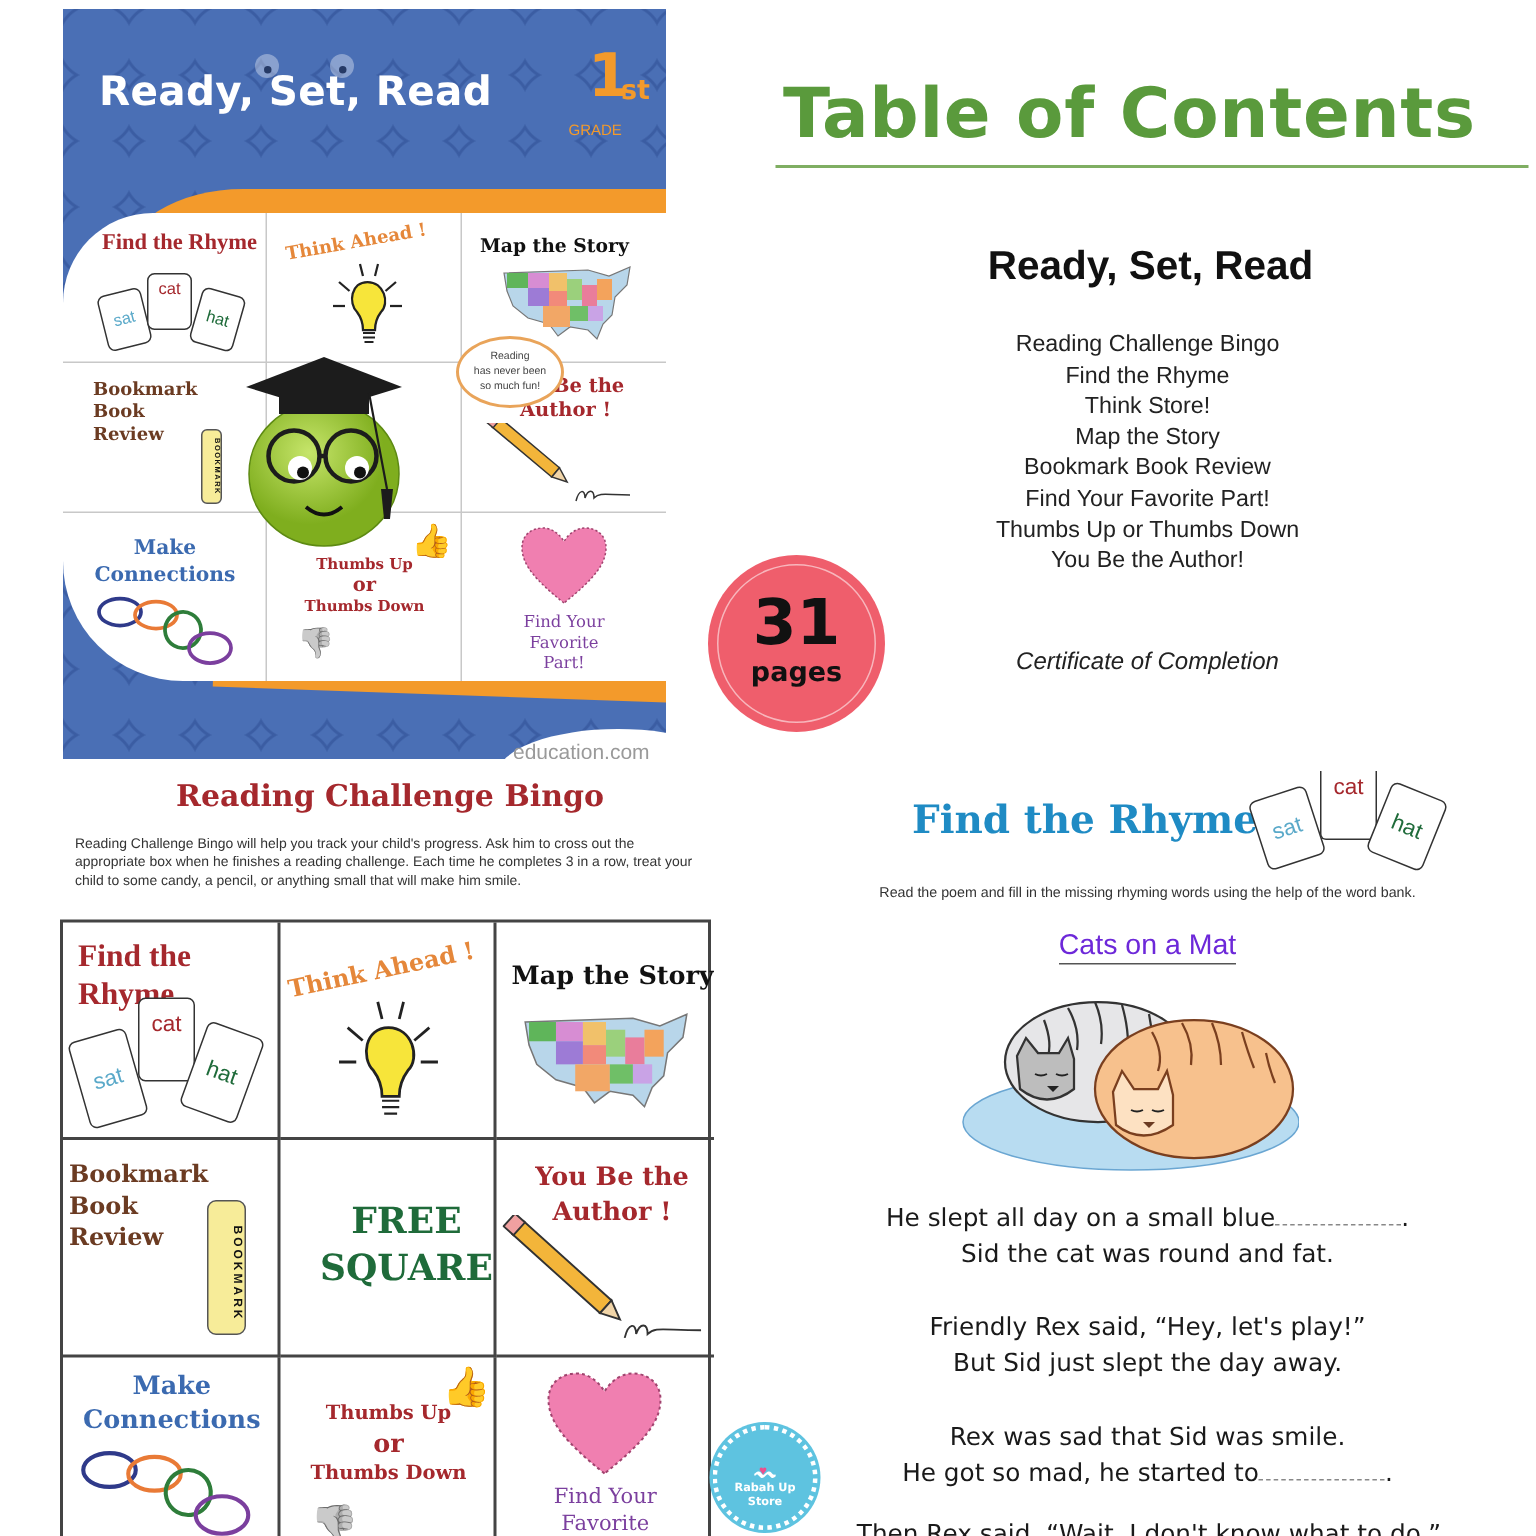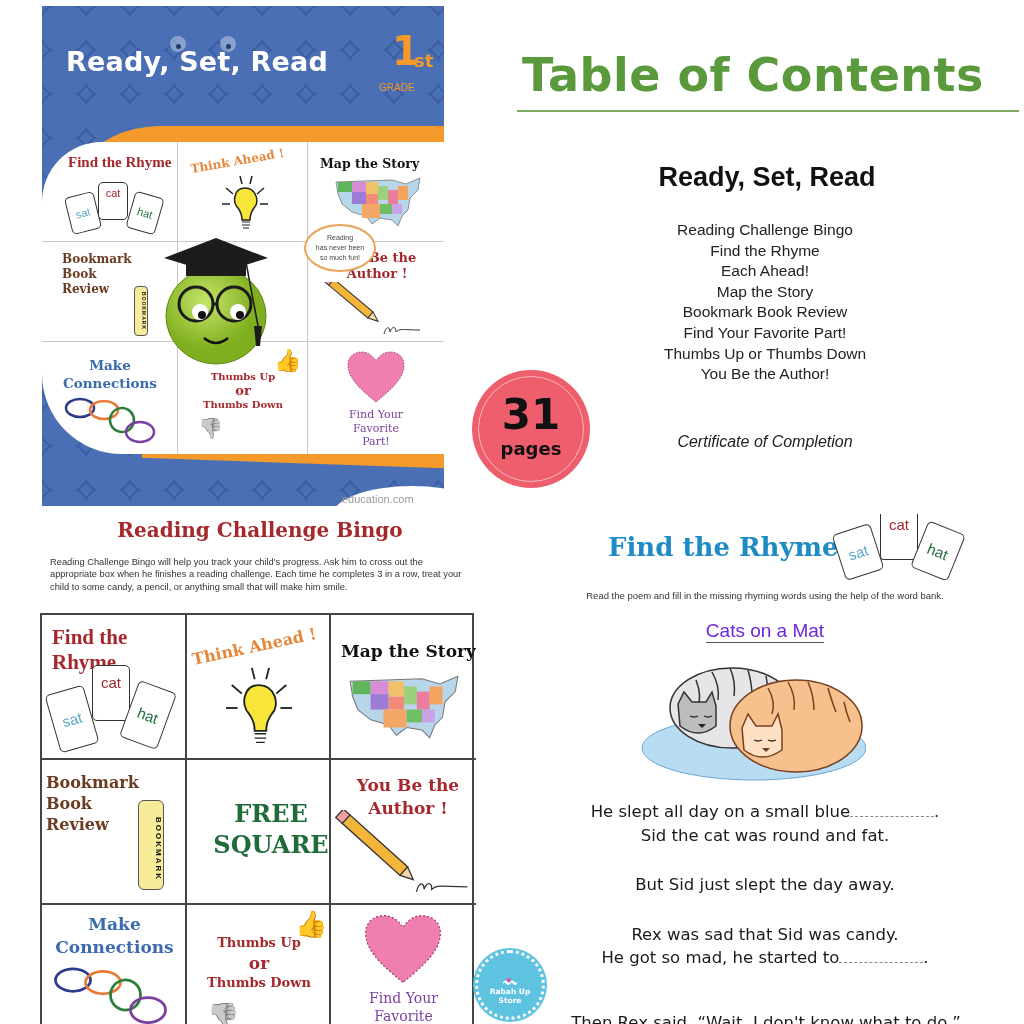--- a/index.html
+++ b/index.html
@@ -18,21 +18,21 @@
   .grade-sup { position: absolute; left: 372px; top: 44px; font-family: "DejaVu Sans", sans-serif; font-weight: bold; font-size: 18px; color: #f39a2b; }
   .grade-label { position: absolute; left: 337px; top: 76px; font-size: 10px; color: #f39a2b; }
   .orange-swoosh { position: absolute; left: 40px; top: 120px; width: 500px; height: 60px; background: #f39a2b; border-top-left-radius: 80px 50px; }
   .orange-bottom { position: absolute; left: 100px; top: 442px; width: 360px; height: 16px; background: #f39a2b; transform: rotate(2deg); }
   .cover-panel { position: absolute; left: 0; top: 136px; width: 402px; height: 312px; background: #fff; border-top-left-radius: 60px; border-bottom-left-radius: 80px; }
   .cover-grid { position: absolute; left: 0; top: 136px; width: 402px; height: 312px; display: grid; grid-template-columns: 136px 130px 136px; grid-template-rows: 100px 100px 112px; }
   .cover-grid .cell { border-right: 1px solid #c8c8c8; border-bottom: 1px solid #c8c8c8; position: relative; }
   .cover-grid .cell:nth-child(3n) { border-right: none; }
   .cover-grid .cell:nth-child(n+7) { border-bottom: none; }
   .edu-badge { position: absolute; left: 290px; top: 480px; width: 160px; height: 60px; border-radius: 50%; background: #fff; }
-  .edu-text { position: absolute; left: 300px; top: 487px; font-size: 11px; color: #9a9a9a; }
+  .edu-text { position: absolute; left: 300px; top: 487px; font-size: 14px; color: #9a9a9a; }
 
   
   .t-red { color: #a5282d; font-family: "Liberation Serif", serif; font-weight: bold; }
   .t-orange { color: #e5873a; font-family: "DejaVu Serif", serif; font-weight: bold; }
   .t-black { color: #111; font-family: "DejaVu Serif", serif; font-weight: bold; }
   .t-brown { color: #6b3b22; font-family: "DejaVu Serif", serif; font-weight: bold; }
   .t-blue { color: #3b6ab0; font-family: "DejaVu Serif", serif; font-weight: bold; }
   .t-maroon { color: #a5282d; font-family: "DejaVu Serif", serif; font-weight: bold; }
   .t-purple { color: #7b3f9e; font-family: "DejaVu Serif", serif; font-weight: normal; }
   .t-green { color: #1f6b3a; font-family: "DejaVu Serif", serif; font-weight: bold; }
@@ -232,21 +232,21 @@
   <div class="edu-badge"></div>
   <div class="edu-text">education.com</div>
 </div>
 
 <div class="toc-heading">Table of Contents</div>
 <div class="toc-rule"></div>
 <div class="toc-subtitle">Ready, Set, Read</div>
 <ul class="toc-list">
   <li>Reading Challenge Bingo</li>
   <li>Find the Rhyme</li>
-  <li>Each Ahead!</li>
+  <li>Think Store!</li>
   <li>Map the Story</li>
   <li>Bookmark Book Review</li>
   <li>Find Your Favorite Part!</li>
   <li>Thumbs Up or Thumbs Down</li>
   <li>You Be the Author!</li>
 </ul>
 <div class="toc-cert">Certificate of Completion</div>
 
 <div class="pages-badge">
   <div class="pages-num">31</div>
@@ -399,23 +399,24 @@
     </g>
   <path d="M106 72 L112 58 L120 70 L136 70 L142 58 L146 74 L146 94 Q126 108 108 94 Z" fill="#fde1c2" stroke="#7a3f1f" stroke-width="1.5"></path>
   <path d="M118 84 Q122 86 126 84 M132 84 Q136 86 140 84" stroke="#222" stroke-width="1.3" fill="none"></path>
   <path d="M126 92 L130 96 L134 92 Z" fill="#6b3b22"></path>
 </svg>
 
 <div class="poem">
   <div><span>He slept all day on a small blue</span><span class="blank"></span>.</div>
   <div>Sid the cat was round and fat.</div>
   <div class="gap"></div>
+  <div>Friendly Rex said, “Hey, let's play!”</div>
   <div>But Sid just slept the day away.</div>
   <div class="gap"></div>
-  <div>Rex was sad that Sid was candy.</div>
+  <div>Rex was sad that Sid was smile.</div>
   <div><span>He got so mad, he started to</span><span class="blank"></span>.</div>
 </div>
 <div class="poem-cut">Then Rex said, “Wait, I don't know what to do.”</div>
 
 <div class="store-badge">
   <div class="wings">〰︎</div>
   <div class="heart">♥</div>
   <span>Rabah Up</span>
   <span>Store</span>
 </div>

